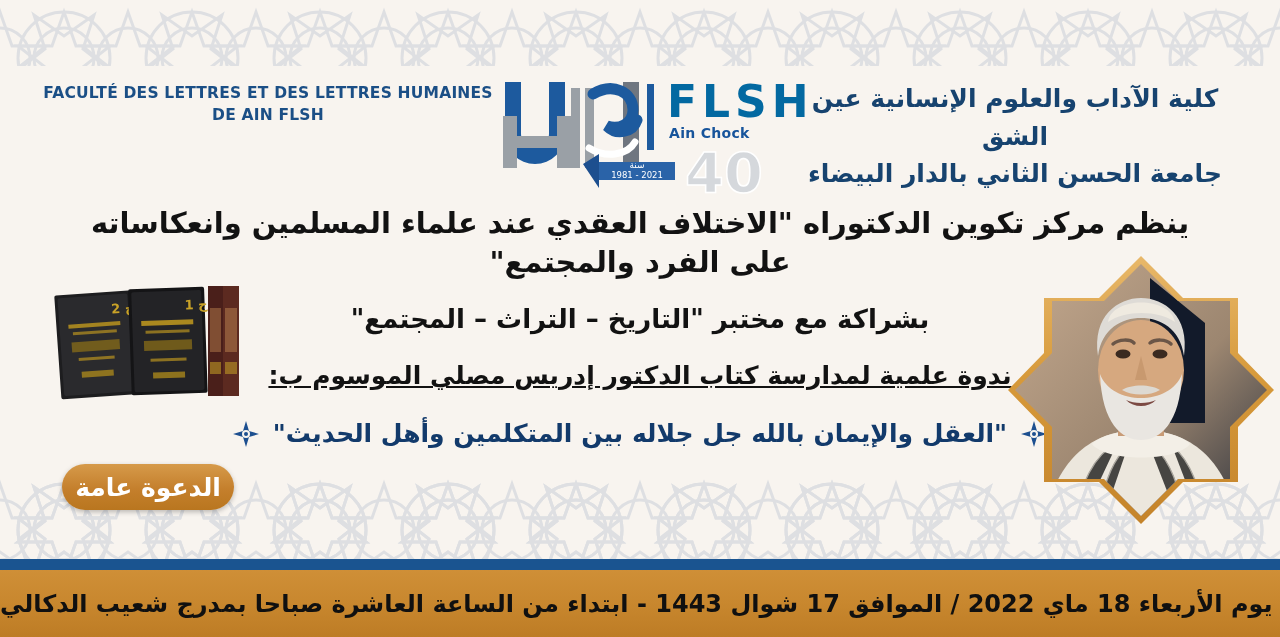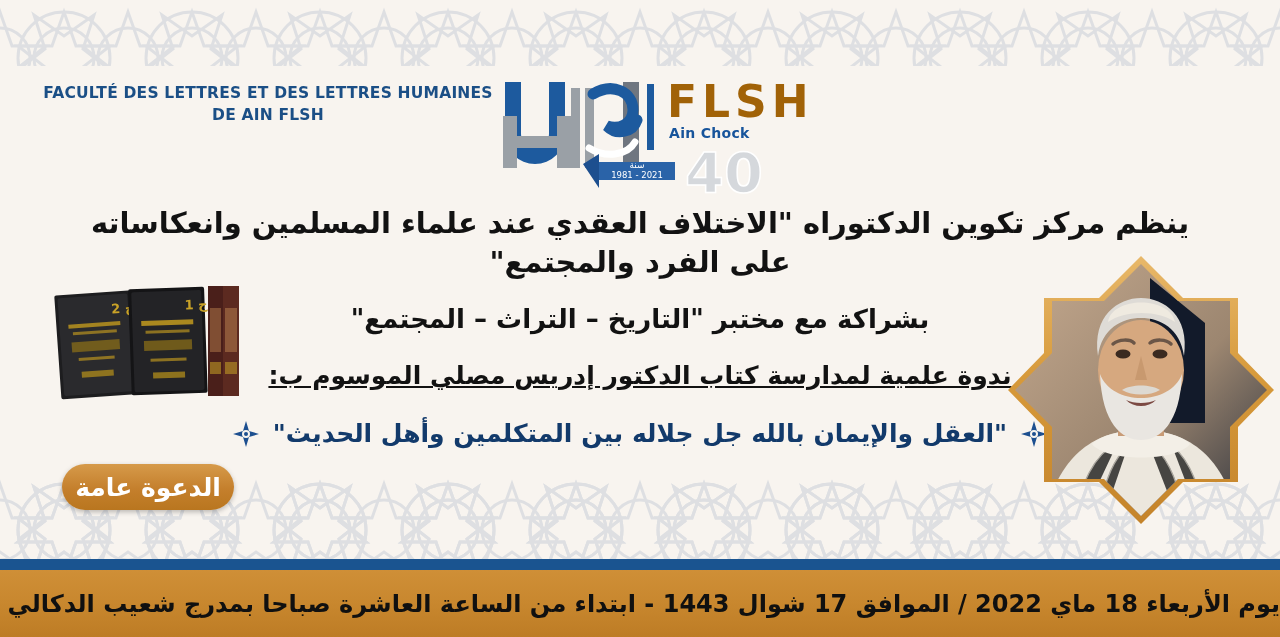--- a/index.html
+++ b/index.html
@@ -45,21 +45,21 @@
   }
   .logo-mark{
     position:absolute;left:0;top:0;width:150px;height:100px;
   }
   .logo-div{
     position:absolute;left:150px;top:8px;width:7px;height:66px;
     background:#1d5a9e;
   }
   .logo-flsh{
     position:absolute;left:170px;top:4px;
-    color:#a16207;font-weight:bold;font-size:44px;
+    color:#0369a1;font-weight:bold;font-size:44px;
     letter-spacing:5px;line-height:1;
   }
   .logo-sub{
     position:absolute;left:172px;top:50px;
     color:#17549b;font-weight:bold;font-size:14px;
     letter-spacing:.3px;line-height:1;
   }
   .logo-40{
     position:absolute;left:82px;top:58px;width:190px;height:62px;
   }
@@ -105,21 +105,21 @@
   .portrait{position:absolute;left:1000px;top:248px;width:282px;height:292px;}
 
   
   .blue-bar{
     position:absolute;left:0;bottom:67px;width:1280px;height:11px;
     background:#1a5490;
   }
   .footer{
     position:absolute;left:0;bottom:0;width:1280px;height:67px;
     background:linear-gradient(180deg,#cf8f37 0%,#c8872e 50%,#bd7c25 100%);
-    display:flex;align-items:center;justify-content:flex-end;
+    display:flex;align-items:center;justify-content:flex-start;
   }
   .footer-text{
     direction:rtl;color:#101010;font-weight:bold;font-size:24px;
     white-space:nowrap;
   }
 </style>
 </head>
 <body>
 
 <div class="poster">
@@ -161,20 +161,24 @@
     </svg>
   </div>
 
   <div class="header">
 
     <div class="hdr-fr">
       <div>FACULTÉ DES LETTRES ET DES LETTRES HUMAINES</div>
       <div>DE AIN FLSH</div>
     </div>
 
+    <div class="hdr-ar">
+      <div>كلية الآداب والعلوم الإنسانية عين الشق</div>
+      <div>جامعة الحسن الثاني بالدار البيضاء</div>
+    </div>
 
     <div class="logo">
 
       <div class="logo-mark">
         <svg viewBox="0 0 150 100" aria-hidden="true">
 
           <path d="M8 6 h16 v52 a14 14 0 0 0 28 0 V6 h16 v52 a30 30 0 0 1 -60 0 Z" fill="#1d5a9e"></path>
 
           <path d="M6 40 h14 v52 H6 Z M60 40 h14 v52 H60 Z M6 60 h68 v12 H6 Z" fill="#9aa0a6"></path>
 

